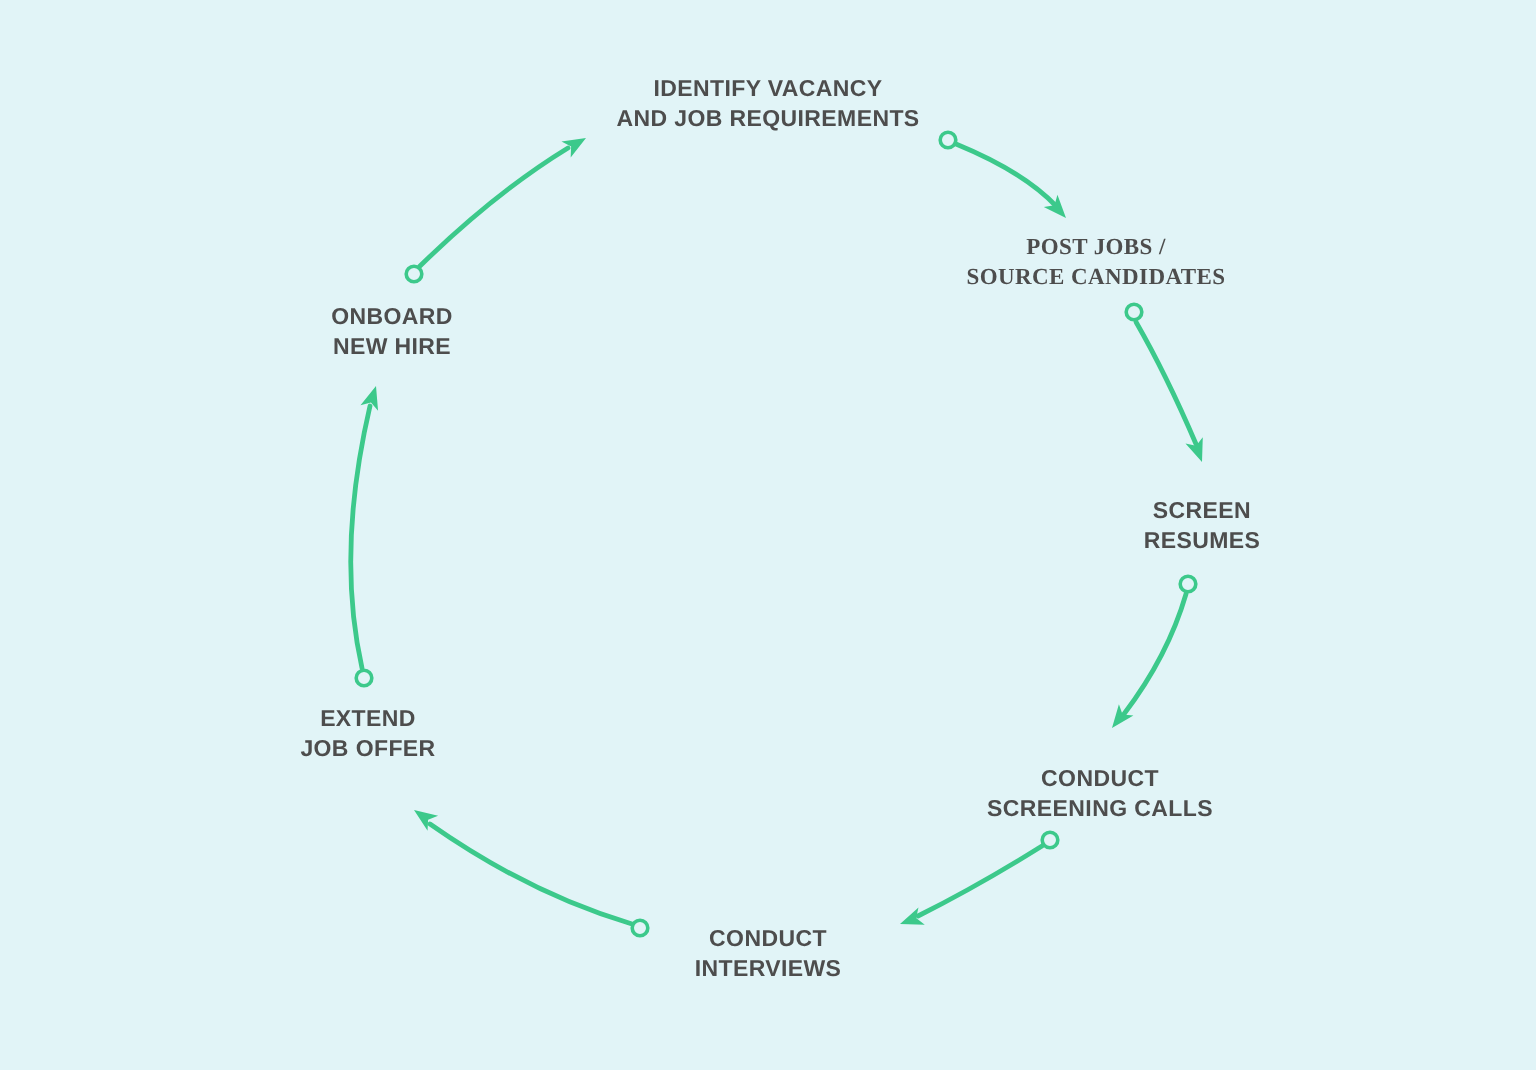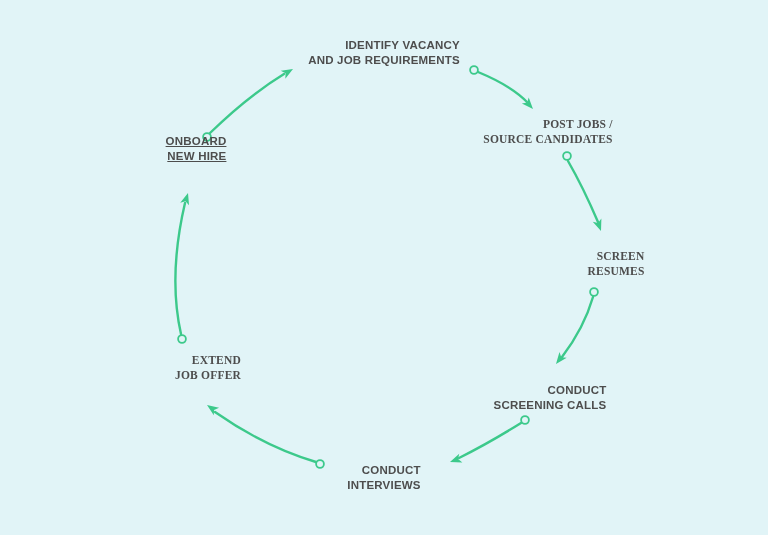--- a/index.html
+++ b/index.html
@@ -29,21 +29,21 @@
     position: absolute;
     color: #4d4d4d;
     font-size: 11.5px;
     font-weight: bold;
     line-height: 14.5px;
     letter-spacing: 0.2px;
     text-transform: uppercase;
     white-space: pre;
     user-select: none;
   }
-  .label-center { transform: translateX(-50%); text-align: right; }
+  .label-center { transform: translateX(-50%); text-align: center; }
 </style>
 </head>
 <body>
 
 <div id="diagram-canvas">
 
   <svg id="arrow-layer" viewBox="0 0 768 535">
     <g id="connectors-group">
         <g>
           <path d="M 478 72 Q 512 86 528 103" fill="none" stroke="#3cc98b" stroke-width="2.4" stroke-linecap="round"></path>
@@ -81,25 +81,25 @@
           <circle cx="207" cy="137" r="3.9" fill="#e1f4f7" stroke="#3cc98b" stroke-width="1.8"></circle>
         </g>
       </g>
   </svg>
 
   <div id="labels-group">
       <div class="step-label label-center" style="left: 384px; top: 38px;">IDENTIFY VACANCY
 AND JOB REQUIREMENTS</div>
       <div class="step-label label-center" style="left: 548px; top: 117px; font-family: Liberation Serif, serif;">POST JOBS /
 SOURCE CANDIDATES</div>
-      <div class="step-label label-center" style="left: 616px; top: 249px; font-family: Liberation Serif, serif;">SCREEN
+      <div class="step-label label-center" style="left: 601px; top: 249px;">SCREEN
 RESUMES</div>
       <div class="step-label label-center" style="left: 550px; top: 383px;">CONDUCT
 SCREENING CALLS</div>
       <div class="step-label label-center" style="left: 384px; top: 463px;">CONDUCT
 INTERVIEWS</div>
-      <div class="step-label label-center" style="left: 208px; top: 353px; font-family: Liberation Serif, serif;">EXTEND
+      <div class="step-label label-center" style="left: 184px; top: 353px;">EXTEND
 JOB OFFER</div>
-      <div class="step-label label-center" style="left: 196px; top: 134px; text-decoration: underline;">ONBOARD
+      <div class="step-label label-center" style="left: 196px; top: 152px;">ONBOARD
 NEW HIRE</div>
     </div>
 
 </div>
 
 </body></html>

